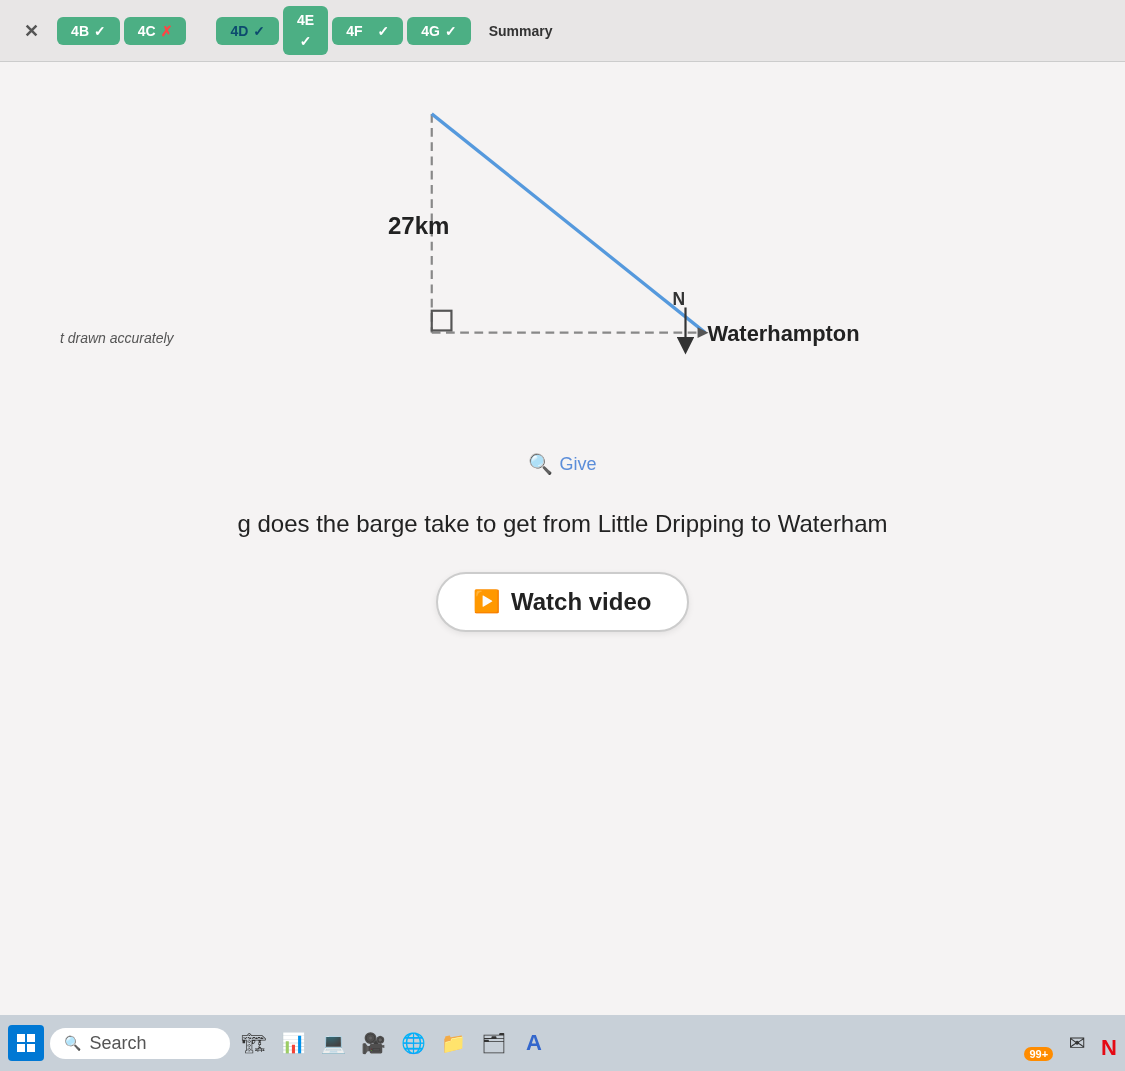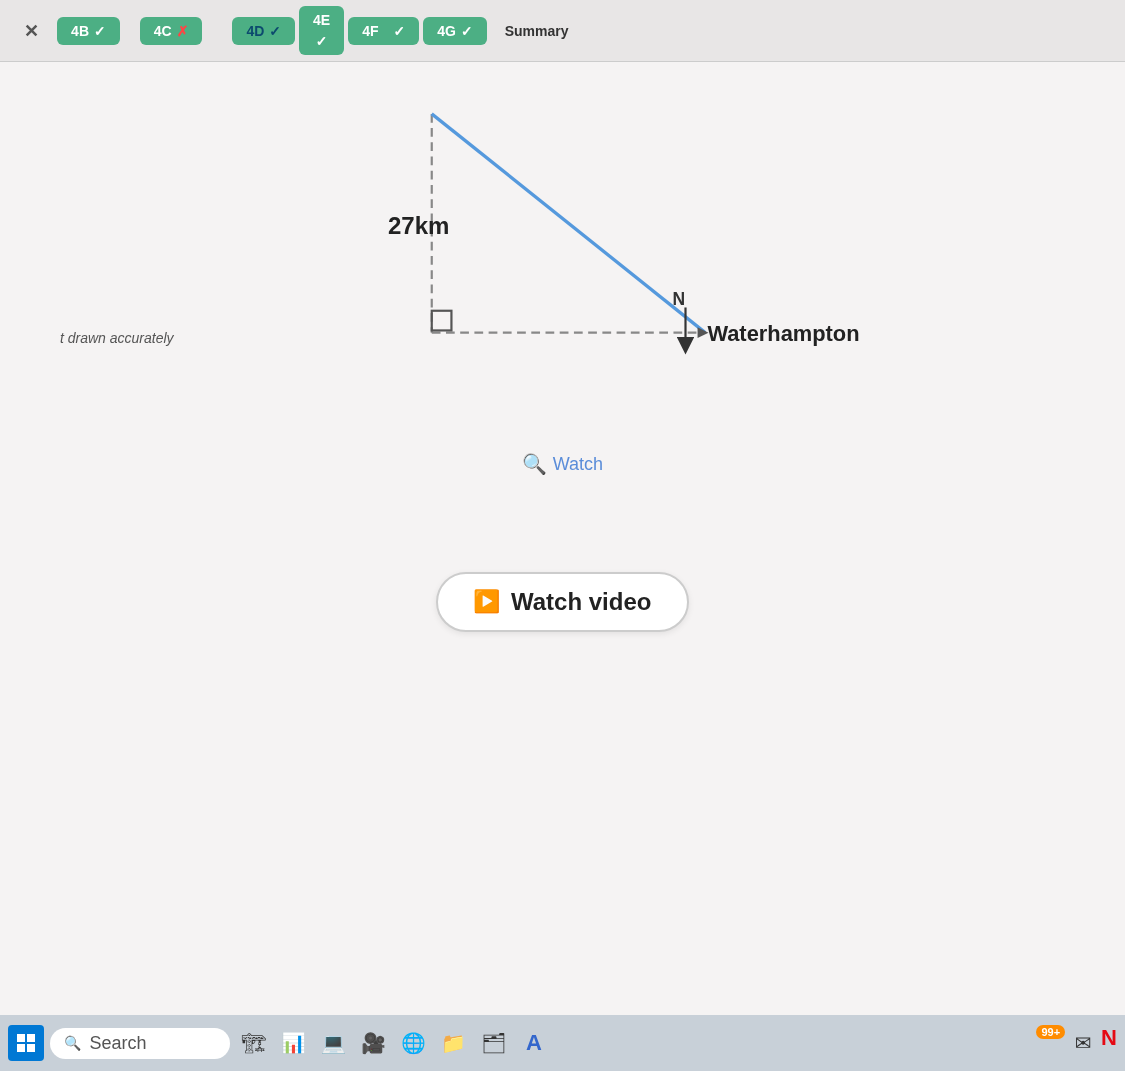--- a/index.html
+++ b/index.html
@@ -25,21 +25,21 @@
       display: flex;
       align-items: center;
       gap: 5px;
       padding: 6px 14px;
       border-radius: 6px;
       font-size: 14px;
       font-weight: 600;
       cursor: pointer;
     }
     .tab-4b { background: #4caf84; color: white; }
-    .tab-4c { background: #4caf84; color: white; margin-left: 16px; }
+    .tab-4c { background: #4caf84; color: white; }
     .tab-4c .tab-icon { color: #ff4444; }
     .tab-4d { background: #4caf84; color: #0c4a6e; margin-left: 26px; }
     .tab-4e { background: #4caf84; color: white; flex-direction: column; }
     .tab-4f { background: #4caf84; color: white; gap: 15px; }
     .tab-4g { background: #4caf84; color: white; text-align: right; }
     .tab-summary { background: transparent; color: #333; }
     .tab-x { background: transparent; color: #555; font-size: 18px; }
 
     
     .main-content {
@@ -199,21 +199,22 @@
       align-items: center;
       justify-content: center;
       font-size: 20px;
       cursor: pointer;
       border-radius: 4px;
       color: #333;
     }
     .taskbar-right {
       margin-left: auto;
       display: flex;
-      align-items: flex-start;
+      align-items: flex-end;
+      gap: 6px;
     }
     .notif-badge {
       background: #ff8c00;
       color: white;
       border-radius: 10px;
       font-size: 11px;
       padding: 1px 5px;
       font-weight: bold;
     }
     .netflix-icon {
@@ -283,26 +284,26 @@
       <polygon points="362,235 358,225 366,225" fill="#333"></polygon>
 
       <text x="382" y="228" font-size="20" font-weight="bold" fill="#222" font-family="Arial">Waterhampton</text>
 
       <polygon points="383,220 373,215 373,225" fill="#555"></polygon>
     </svg>
   </div>
 
   <button class="zoom-btn">
     <span class="zoom-icon">🔍</span>
-    <span>Watch</span>
+    <span>Give</span>
   </button>
 
 
   <div class="question-sub">
-    <br>
+    <span>g does the barge take to get from Little Dripping to Waterham</span><br>
   </div>
 
   <button class="watch-video-btn">
     <span class="video-icon">▶️</span>
     <span>Watch video</span>
   </button>
 
 </div>
 
 <div class="taskbar">

